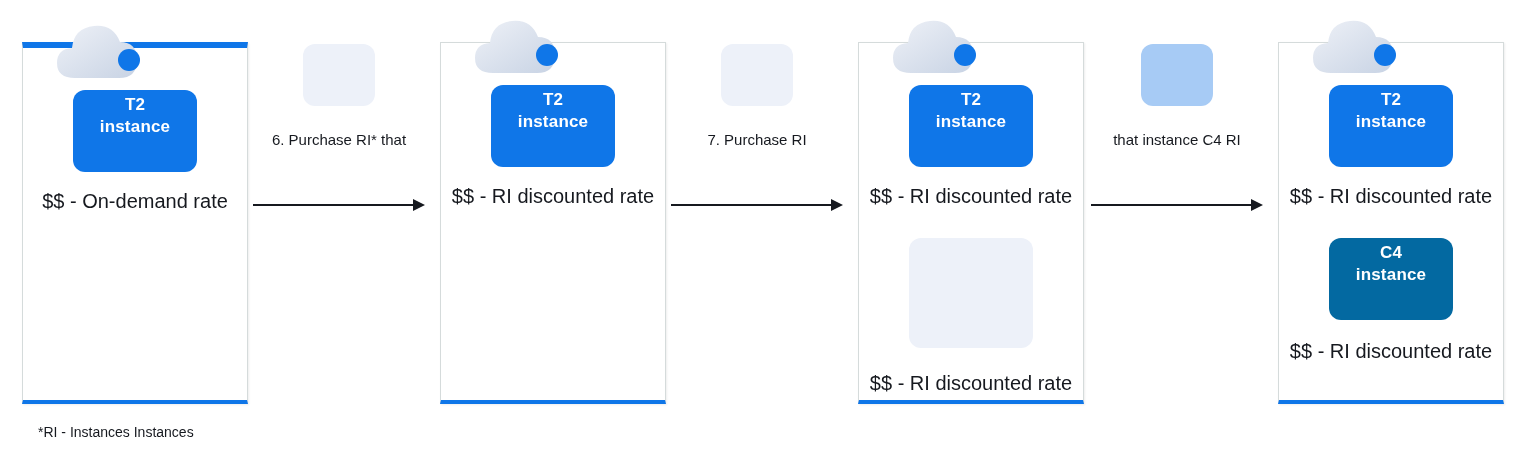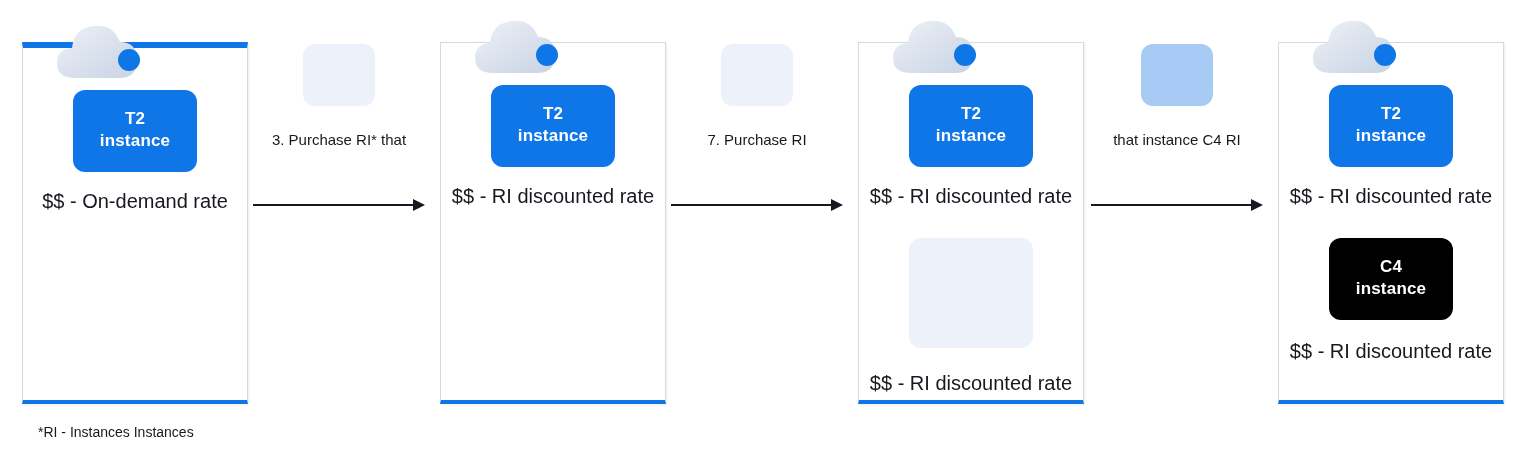--- a/index.html
+++ b/index.html
@@ -77,25 +77,25 @@
   .inst-box {
     display: inline-block;
     width: 124px;
     height: 82px;
     border-radius: 12px;
     box-sizing: border-box;
     color: #ffffff;
     font-weight: bold;
     font-size: 17px;
     line-height: 22px;
-    padding-top: 18px;
+    padding-top: 4px;
     letter-spacing: 0.2px;
   }
   .inst-box.t2 { background: #0f76e8; }
-  .inst-box.c4 { background: #000000; }
+  .inst-box.c4 { background: #0369a1; }
   .inst-box.ghost {
     background: #edf1f9;
     color: transparent;
     width: 124px;
     height: 110px;
   }
   .inst-line { display: block; }
 
   .rate {
     margin-top: 18px;
@@ -183,21 +183,21 @@
           <span class="inst-line">instance</span>
         </div>
         <div class="rate">$$ - On-demand rate</div>
       </div>
     </div>
   </div>
 
   <div class="connector conn-1">
     <div class="conn-chip faint"></div>
     <div class="conn-label">
-      <span>3. Purchase RI* that</span>
+      <span>6. Purchase RI* that</span>
     </div>
     <svg class="conn-arrow" viewBox="0 0 172 16">
       <line x1="0" y1="8" x2="160" y2="8" stroke="#16191f" stroke-width="2"></line>
       <polygon points="160,2 172,8 160,14" fill="#16191f"></polygon>
     </svg>
   </div>
 
   <div class="panel panel-2 bottom-accent">
     <svg class="cloud" viewBox="0 0 106 66">
       <defs>

